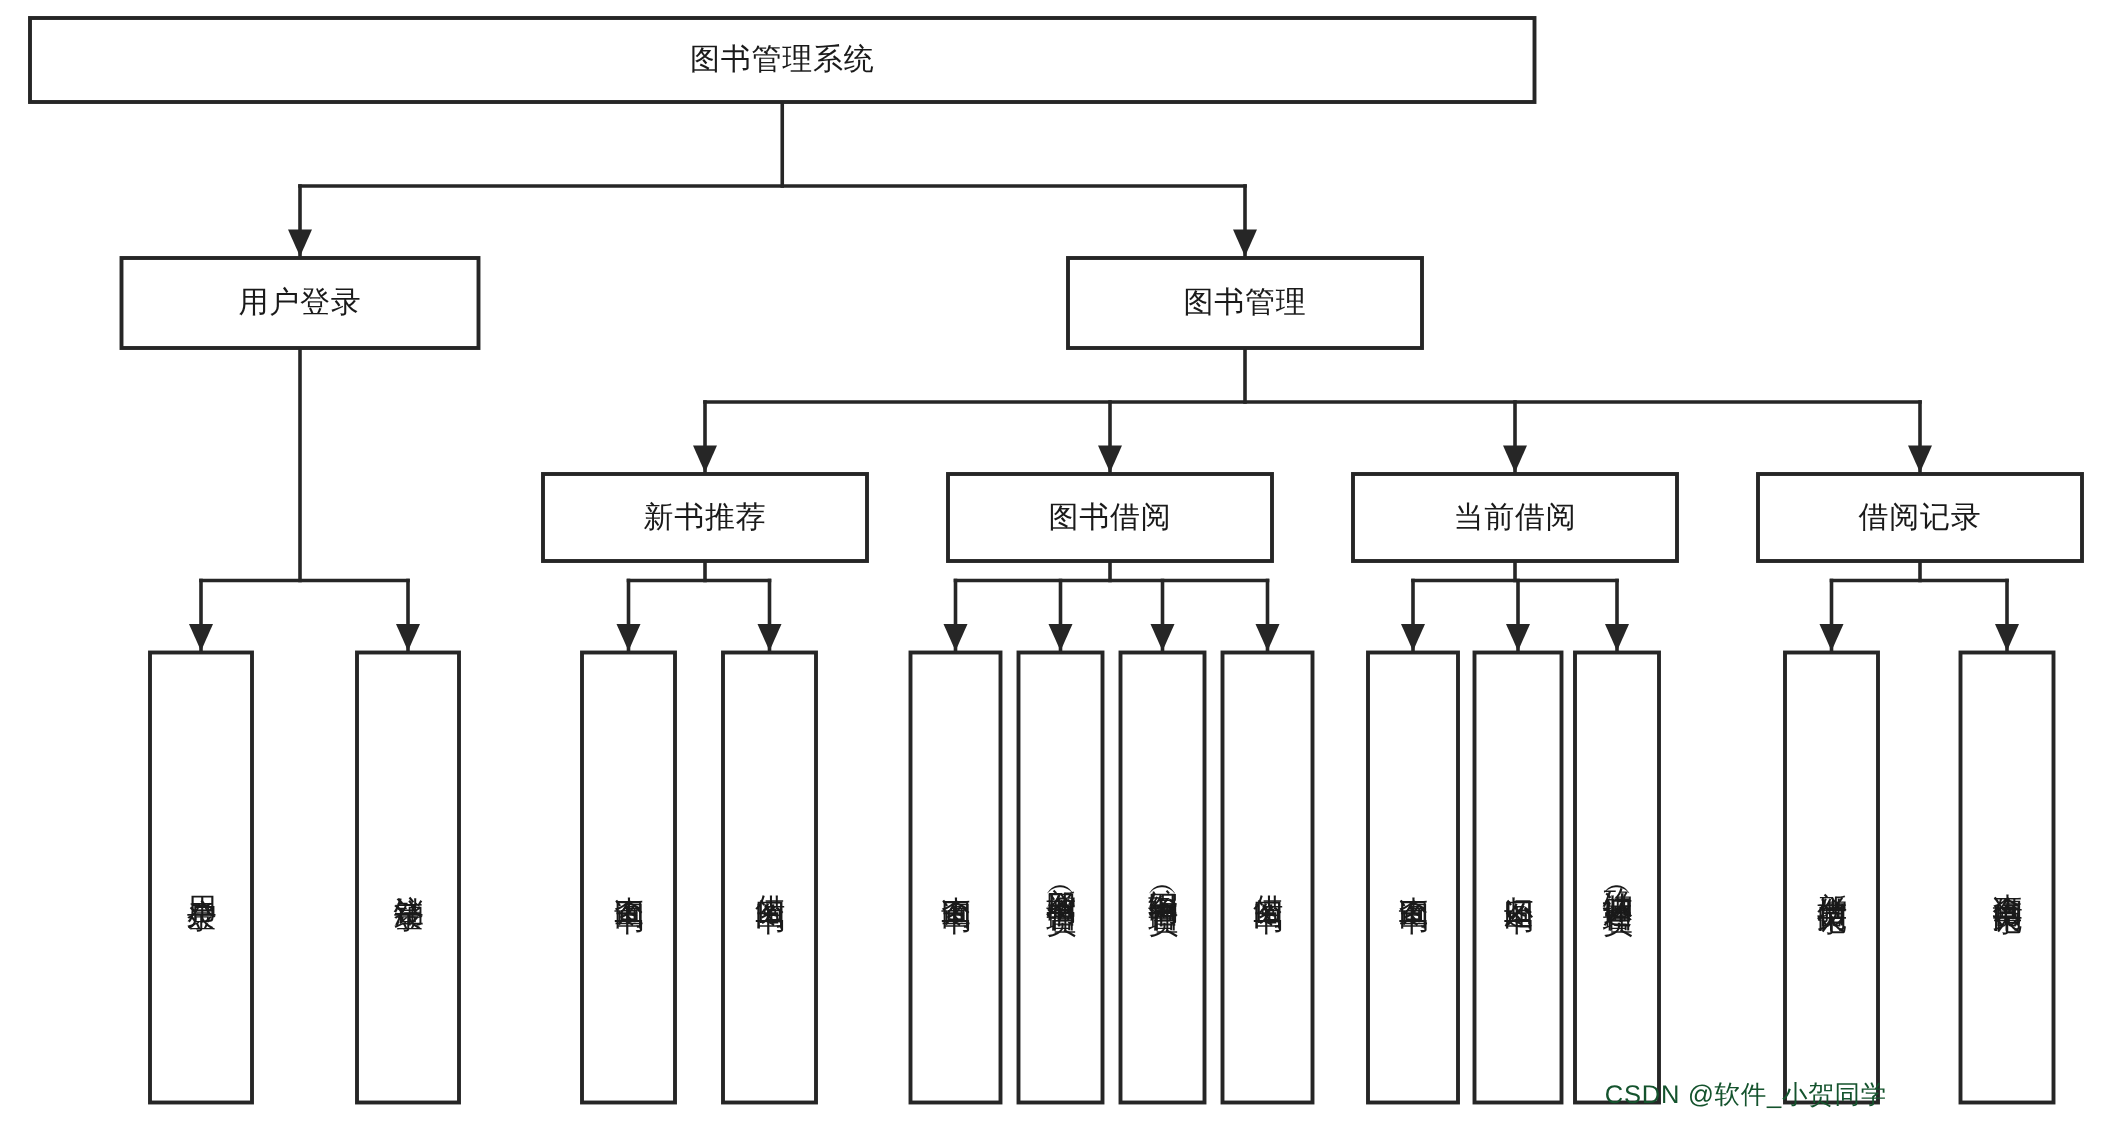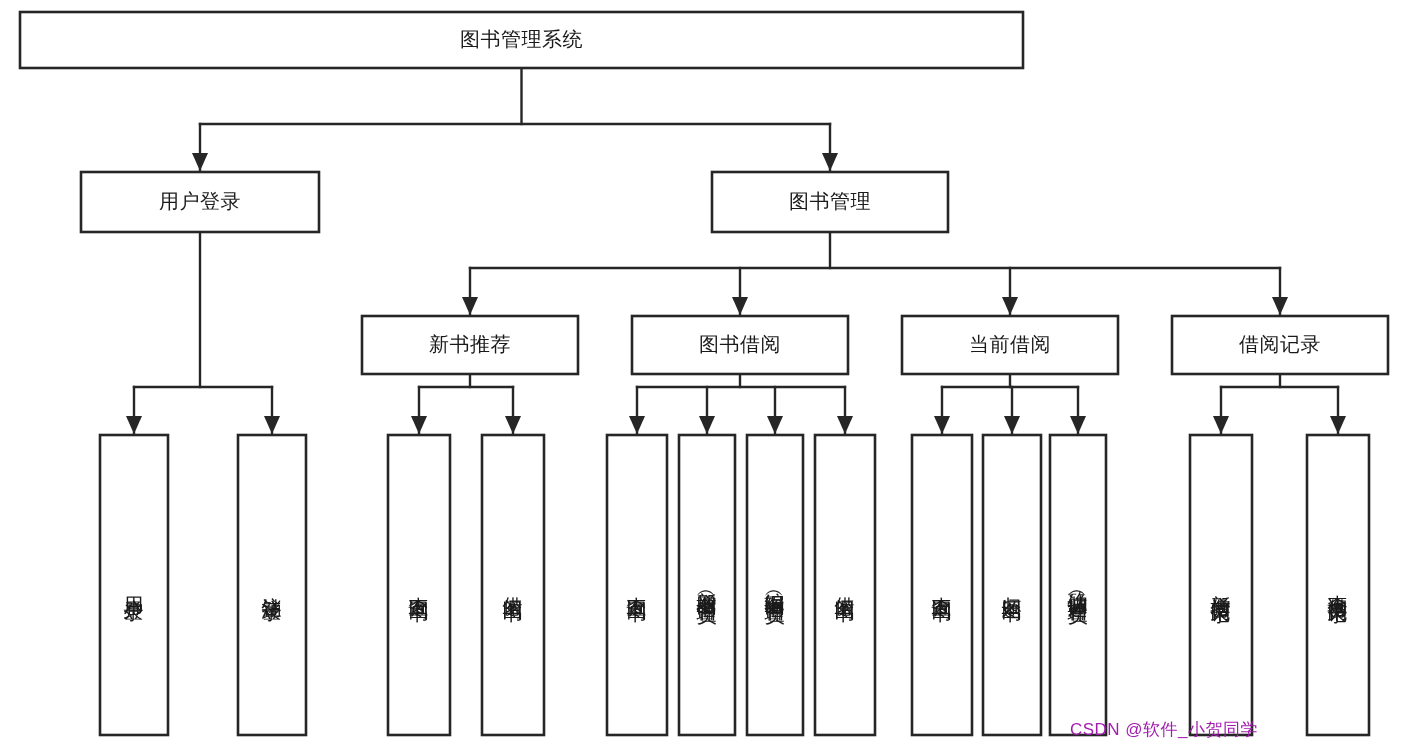--- a/index.html
+++ b/index.html
@@ -62,21 +62,21 @@
     justify-content: center;
     white-space: nowrap;
     pointer-events: none;
   }
   .watermark {
     position: absolute;
     right: 8px;
     bottom: 6px;
     font-family: "Liberation Sans", "DejaVu Sans", sans-serif;
     font-size: 17px;
-    color: #a21caf;
+    color: #14532d;
     letter-spacing: 0.5px;
     user-select: none;
   }
 </style>
 </head>
 <body>
 
 <div id="diagram-root">
   <svg id="tree-svg" viewBox="0 0 1405 747" xmlns="http://www.w3.org/2000/svg">
     <g id="connector-layer">

